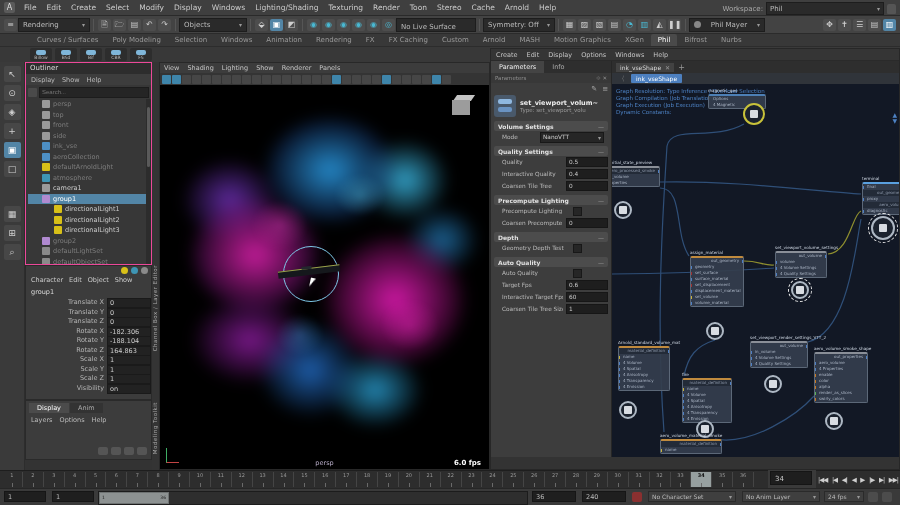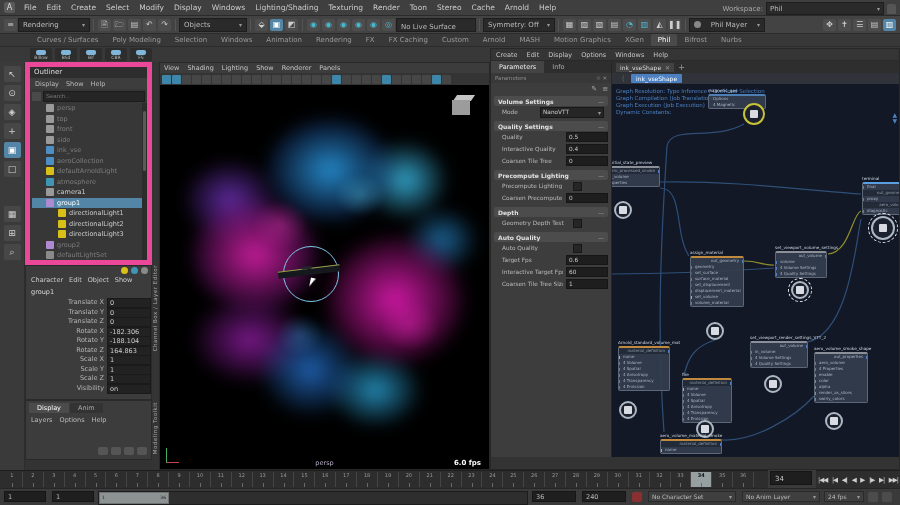--- a/index.html
+++ b/index.html
@@ -25,21 +25,21 @@
   #shelf-items{left:0;top:47px;width:490px;height:15px;background:#383838;display:flex;align-items:center;gap:3px;padding-left:30px;box-sizing:border-box;}
   .shelf-chip{width:22px;height:13px;background:#2d2d2d;border-radius:2px;display:flex;flex-direction:column;align-items:center;justify-content:center;flex:none;}
   .shelf-chip .g{width:10px;height:5px;border-radius:2px;background:#7fb6d9;}
   .shelf-chip .l{font-size:4.5px;color:#bbb;line-height:5px;}
   
   #toolbox{left:0;top:62px;width:25px;height:408px;background:#3a3a3a;border-right:1px solid #2d2d2d;display:flex;flex-direction:column;align-items:center;padding-top:4px;box-sizing:border-box;gap:3px;}
   .tool{width:17px;height:16px;background:#474747;border-radius:2px;color:#d0d0d0;font-size:9px;line-height:16px;text-align:center;flex:none;}
   .tool.active{background:#5285a6;color:#fff;}
   .tool.gap{margin-top:26px;}
   
-  #outliner{left:25px;top:62px;width:127px;height:203px;background:#373737;border:5px solid #ec4899;box-sizing:border-box;display:flex;flex-direction:column;}
+  #outliner{left:25px;top:62px;width:127px;height:203px;background:#373737;border:1px solid #ec4899;box-sizing:border-box;display:flex;flex-direction:column;}
   .panel-title{background:#2d2d2d;height:11px;font-size:7px;color:#ddd;padding-left:4px;line-height:11px;flex:none;}
   .panel-menus{height:11px;display:flex;gap:7px;font-size:6.5px;color:#bbb;padding-left:5px;align-items:center;background:#3d3d3d;flex:none;}
   #outliner-search{height:12px;display:flex;align-items:center;gap:2px;padding:1px 2px;flex:none;}
   #outliner-search .s-ic{width:9px;height:9px;background:#4a4a4a;border-radius:1px;flex:none;}
   #outliner-search input{flex:1;height:9px;background:#252525;border:1px solid #1c1c1c;color:#888;font-size:6px;padding:0 2px;min-width:0;}
   #outliner-tree{flex:1;overflow:hidden;position:relative;padding-left:2px;}
   .tree-row{display:flex;align-items:center;height:10.5px;gap:3px;font-size:6.5px;color:#ccc;padding-left:14px;}
   .tree-row.dim{color:#7d7d7d;}
   .tree-row.child{padding-left:26px;}
   .tree-row.selected{background:#5285a6;color:#fff;}
@@ -529,20 +529,27 @@
           </div>
         <div id="bf-param-strip">
           <span>Parameters</span>
           <span><span>⟐</span> <span>✕</span></span>
         </div>
         <div id="bf-left-scroll">
           <div style="display:flex;justify-content:flex-end;gap:5px;color:#aaa;font-size:7px;">
             <span>✎</span>
               <span>≡</span>
           </div>
+          <div id="bf-node-head">
+            <div id="bf-node-ic"></div>
+            <div>
+              <div id="bf-node-title">set_viewport_volum~</div>
+              <div id="bf-node-type">Type: set_viewport_volu</div>
+            </div>
+          </div>
           <div id="bf-sections">
               <div class="sec">
                 <div class="sec-h">
                   <span>Volume Settings</span>
                   <span class="dash">—</span>
                 </div>
                 <div class="p-row">
                   <span class="p-label">Mode</span>
                   <div class="p-select">
                     <span>NanoVTT</span>

